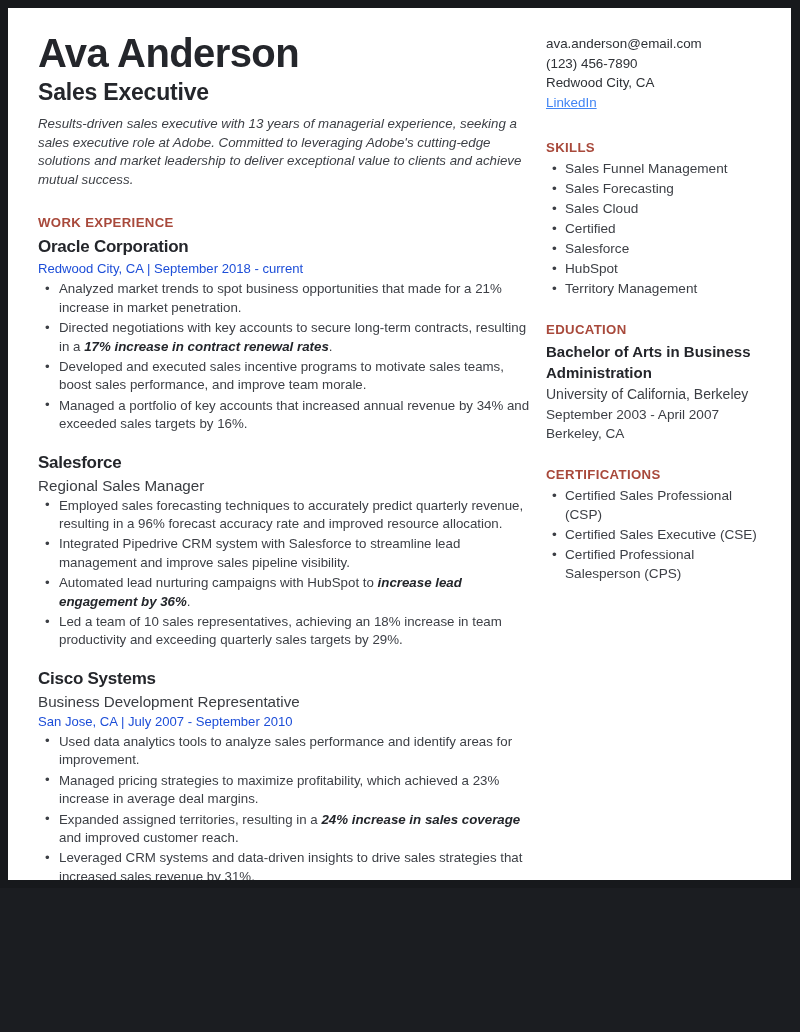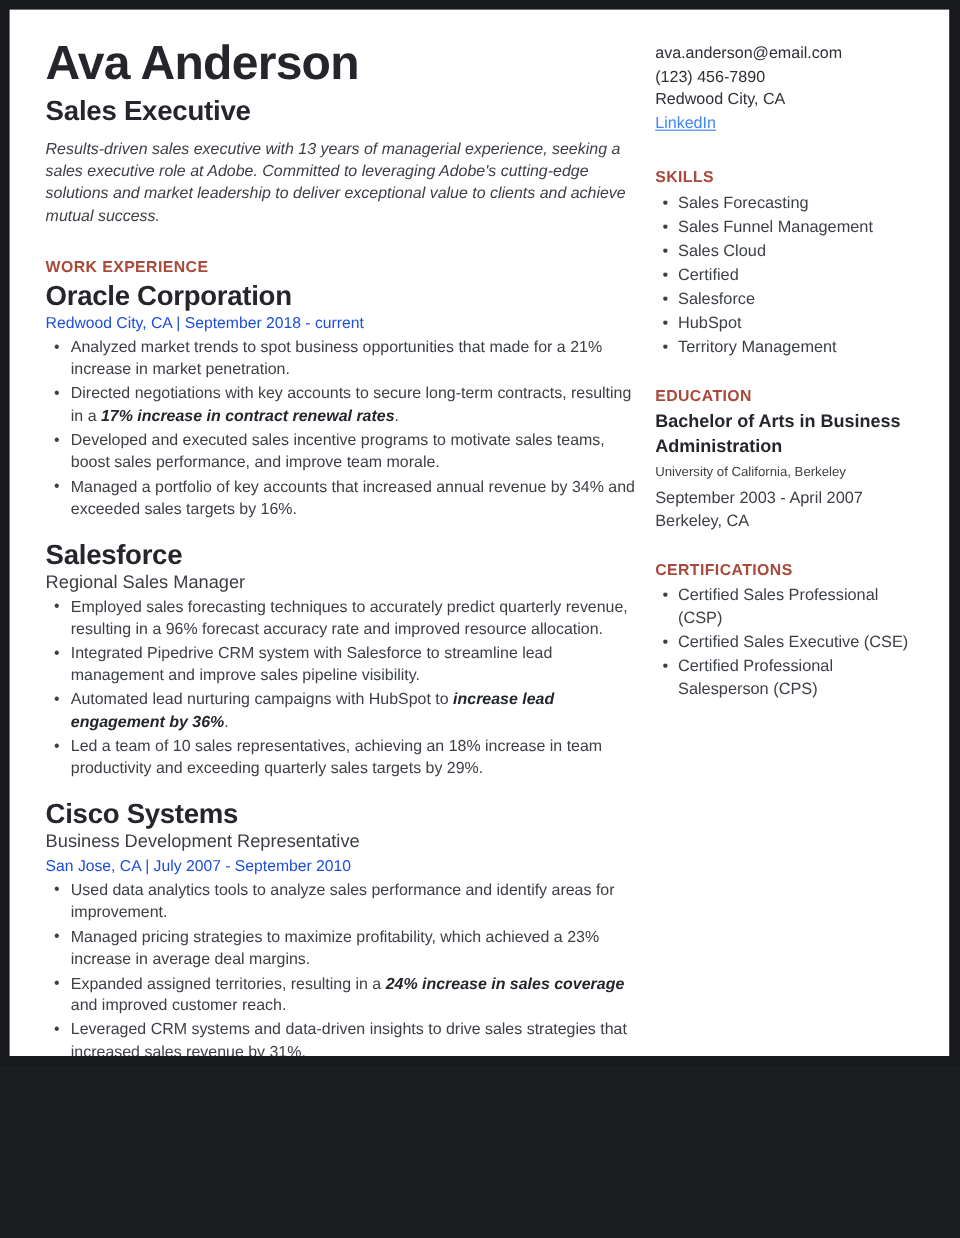--- a/index.html
+++ b/index.html
@@ -96,21 +96,21 @@
     text-transform: uppercase;
     margin: 0 0 4px 0;
   }
   .col-left .section-head { margin-top: 26px; }
 
   
   .entry { margin-bottom: 2px; }
   .entry + .entry { margin-top: 16px; }
 
   .org {
-    font-size: 23px;
+    font-size: 17px;
     line-height: 25px;
     font-weight: 700;
     letter-spacing: -0.25px;
     color: #24262b;
     margin: 3px 0 1px 0;
   }
   .role {
     font-size: 15.2px;
     line-height: 20px;
     color: #3a3d42;
@@ -176,21 +176,21 @@
   }
 
   .edu-degree {
     font-size: 15px;
     line-height: 21px;
     font-weight: 700;
     color: #24262b;
     margin: 4px 0 1px 0;
   }
   .edu-school {
-    font-size: 11px;
+    font-size: 14px;
     line-height: 20px;
     color: #3c3f45;
     margin: 0 0 1px 0;
   }
   .edu-dates, .edu-loc {
     font-size: 13.6px;
     line-height: 19px;
     color: #3c3f45;
     margin: 0;
   }
@@ -249,22 +249,22 @@
       <div class="contact">
         <div>ava.anderson@email.com</div>
         <div>(123) 456-7890</div>
         <div>Redwood City, CA</div>
         <div><a class="link" href="#">LinkedIn</a></div>
       </div>
 
       <div class="rside-block" style="margin-top:28px;">
         <div class="section-head">SKILLS</div>
         <ul class="sidelist" id="skills-container">
+            <li>Sales Funnel Management</li>
             <li>Sales Forecasting</li>
-            <li>Sales Funnel Management</li>
             <li>Sales Cloud</li>
             <li>Certified</li>
             <li>Salesforce</li>
             <li>HubSpot</li>
             <li>Territory Management</li>
           </ul>
       </div>
 
       <div class="rside-block">
         <div class="section-head">EDUCATION</div>

